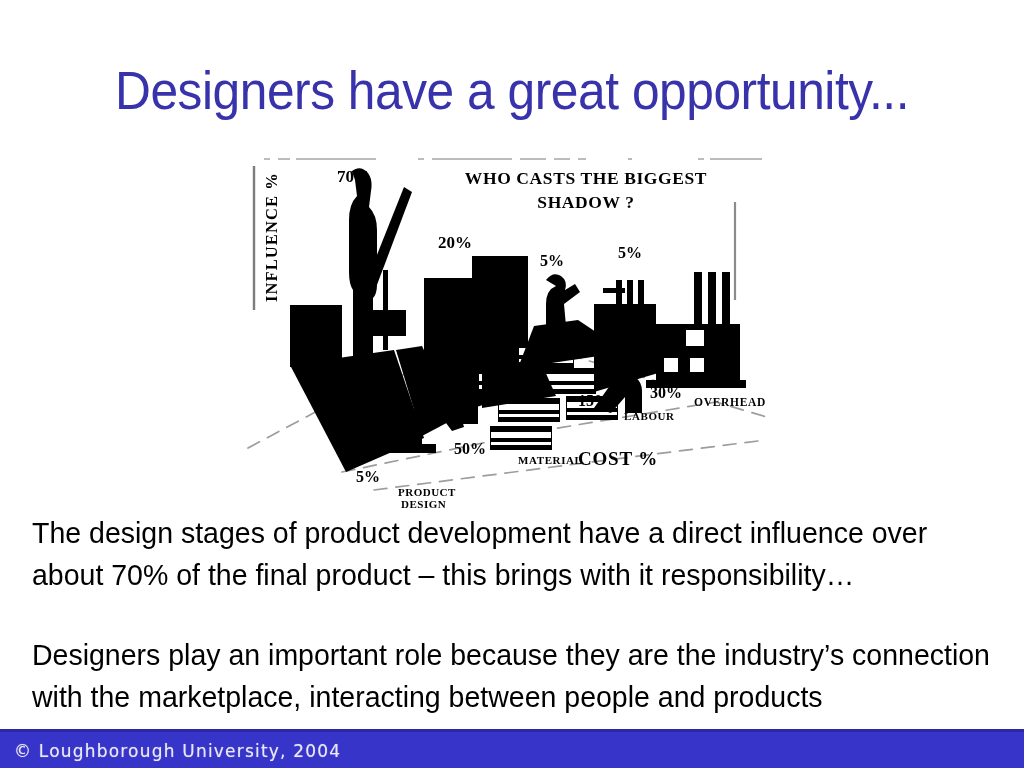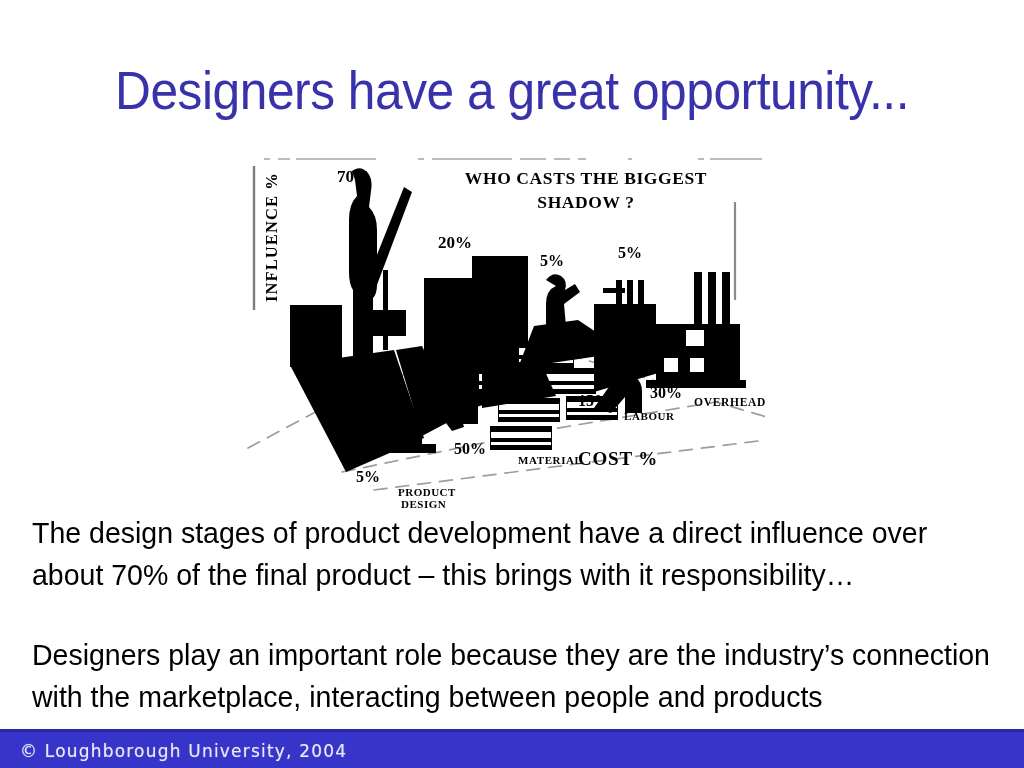--- a/index.html
+++ b/index.html
@@ -71,21 +71,21 @@
     left: 0;
     bottom: 0;
     width: 1024px;
     height: 39px;
     background: #3734c9;
     border-top: 3px solid #2a27a8;
     box-sizing: border-box;
   }
   .footer-text {
     position: absolute;
-    left: 20px;
+    left: 14px;
     top: 9px;
     color: #e8e8f6;
     font-family: "DejaVu Sans", sans-serif;
     font-size: 17px;
     letter-spacing: 1.2px;
     font-weight: 400;
     white-space: nowrap;
     text-shadow: 0 0 1px rgba(255,255,255,.55);
   }
 </style>

